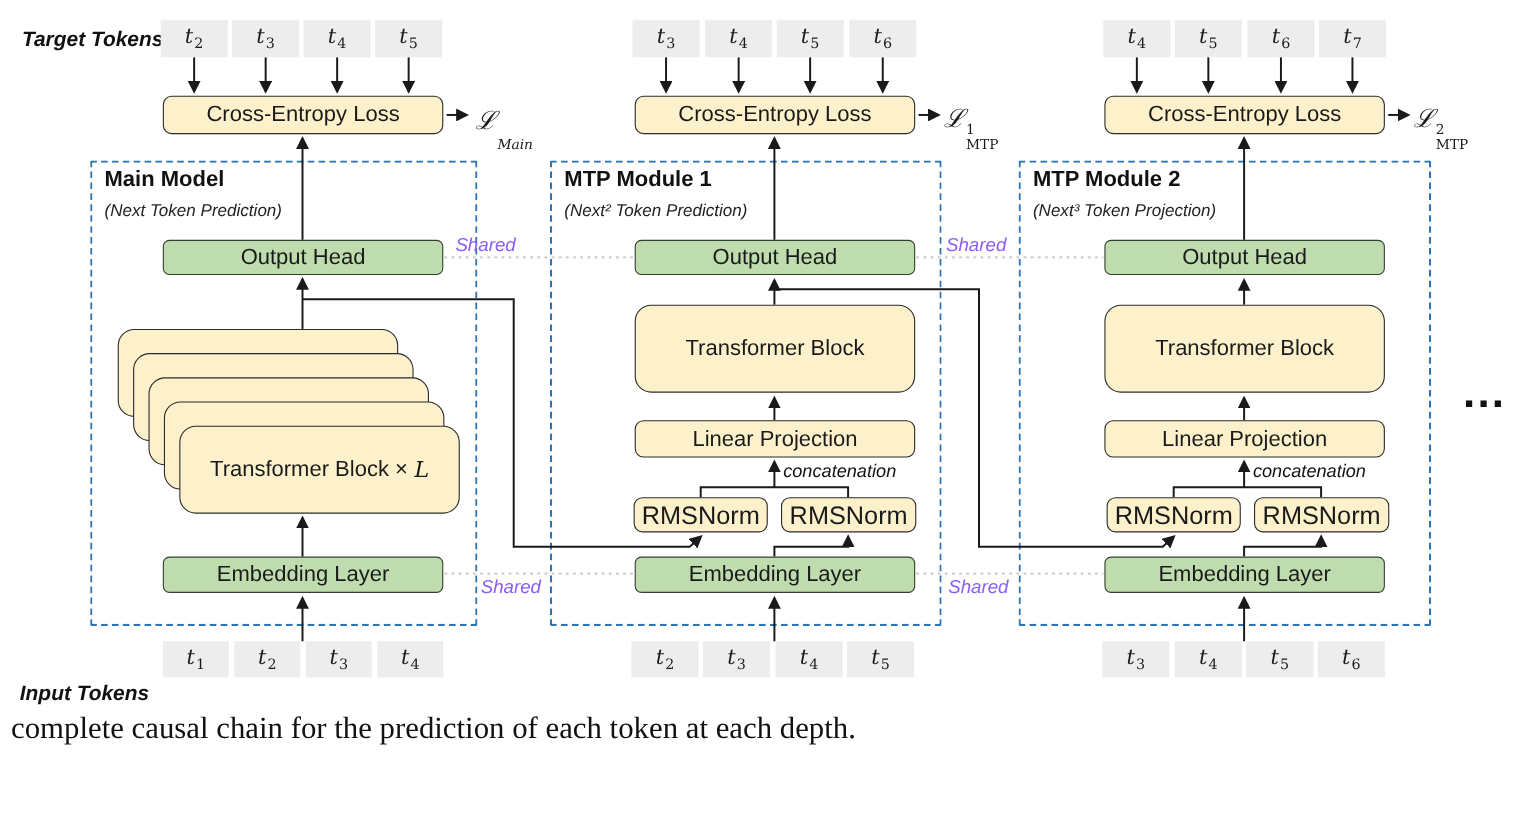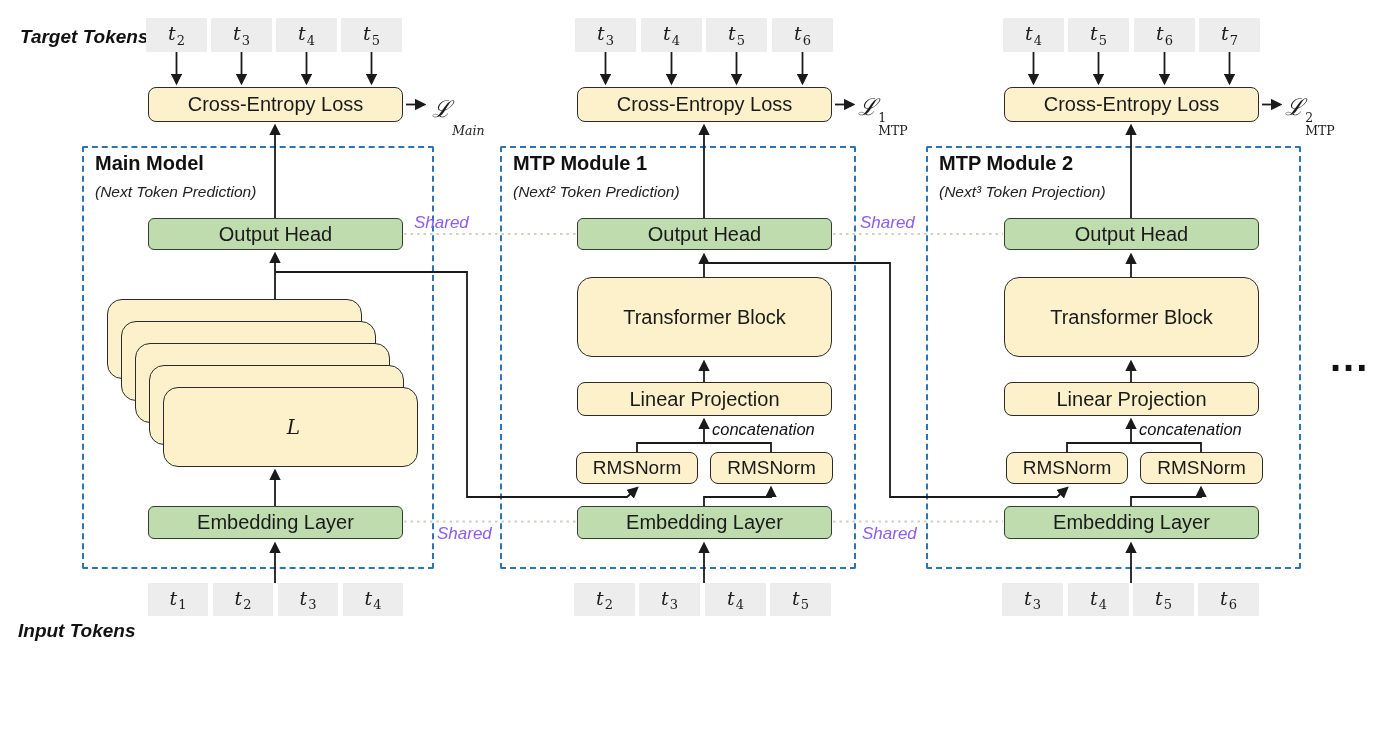--- a/index.html
+++ b/index.html
@@ -9,21 +9,21 @@
   .dash{position:absolute;border:2.5px dashed #2e74b5;border-radius:2px;z-index:0;background:transparent;}
   .mtitle{position:absolute;font-size:20px;font-weight:bold;color:#111;white-space:nowrap;}
   .msub{position:absolute;font-size:15.5px;font-style:italic;color:#222;white-space:nowrap;text-align:center;}
   .ybox,.gbox,.tok{position:absolute;display:flex;align-items:center;justify-content:center;
        box-sizing:border-box;z-index:2;white-space:nowrap;}
   .ybox{background:#fcf1cb;border:1.7px solid #2b2b2b;border-radius:8px;font-size:20px;}
   .big{border-radius:15px;}
   .gbox{background:#bedcae;border:1.7px solid #33402f;border-radius:6px;font-size:20px;}
   .tok{background:#ededed;border-radius:1px;font-family:"DejaVu Serif",serif;font-style:italic;font-size:19px;color:#1c1c1c;}
   .tok sub{font-size:13px;font-style:normal;margin-left:1px;}
-  .rms{font-size:19px;}
+  .rms{font-size:23px;}
   .rowlab{position:absolute;font-style:italic;font-size:19px;color:#111;white-space:nowrap;z-index:2;font-weight:bold;}
   .loss{position:absolute;z-index:2;font-family:"DejaVu Serif",serif;font-style:italic;font-size:23px;white-space:nowrap;}
   .ss{display:inline-flex;flex-direction:column;vertical-align:-7px;font-size:12.5px;line-height:1.05;font-style:normal;margin-left:1px;}
   .ss .it{font-style:italic;}
   .shared{position:absolute;font-style:italic;font-size:17px;color:#8b5cf6;z-index:2;white-space:nowrap;}
   .concat{position:absolute;font-style:italic;font-size:16.5px;color:#111;z-index:2;white-space:nowrap;}
   .dots{position:absolute;font-size:40px;font-weight:bold;letter-spacing:2px;color:#111;z-index:2;}
   .varL{font-family:"DejaVu Serif",serif;font-style:italic;margin-left:6px;}
   .caption{position:absolute;left:10px;top:641px;width:1364px;z-index:3;
        font-family:"Liberation Serif",serif;font-size:28px;color:#111;line-height:44px;}
@@ -175,20 +175,21 @@
   <div class="shared" style="left:414px;top:213px">Shared</div>
   <div class="shared" style="left:860px;top:213px">Shared</div>
   <div class="shared" style="left:437px;top:524px">Shared</div>
   <div class="shared" style="left:862px;top:524px">Shared</div>
 
   <div class="ybox big" style="left:107px;top:299px;width:255px;height:80px"></div>
   <div class="ybox big" style="left:121px;top:321px;width:255px;height:80px"></div>
   <div class="ybox big" style="left:135px;top:343px;width:255px;height:80px"></div>
   <div class="ybox big" style="left:149px;top:365px;width:255px;height:80px"></div>
   <div class="ybox big" style="left:163px;top:387px;width:255px;height:80px">
+      <span>Transformer Block ×</span>
       <span class="varL">L</span>
     </div>
 
   <div class="ybox big" style="left:577px;top:277px;width:255px;height:80px">Transformer Block</div>
   <div class="ybox big" style="left:1004px;top:277px;width:255px;height:80px">Transformer Block</div>
 
   <div class="ybox" style="left:577px;top:382px;width:255px;height:34px">Linear Projection</div>
   <div class="ybox" style="left:1004px;top:382px;width:255px;height:34px">Linear Projection</div>
 
   <div class="concat" style="left:712px;top:420px">concatenation</div>
@@ -236,16 +237,17 @@
   <div class="tok" style="left:1133px;top:583px;width:61px;height:33px">
       <span><span>t</span><sub>5</sub></span>
     </div>
   <div class="tok" style="left:1198px;top:583px;width:61px;height:33px">
       <span><span>t</span><sub>6</sub></span>
     </div>
 
   <div class="dots" style="left:1330px;top:335px">...</div>
 
   <div class="caption">
+    <div class="cap2">complete causal chain for the prediction of each token at each depth.</div>
   </div>
 
 
 </div>
 
 </body></html>

